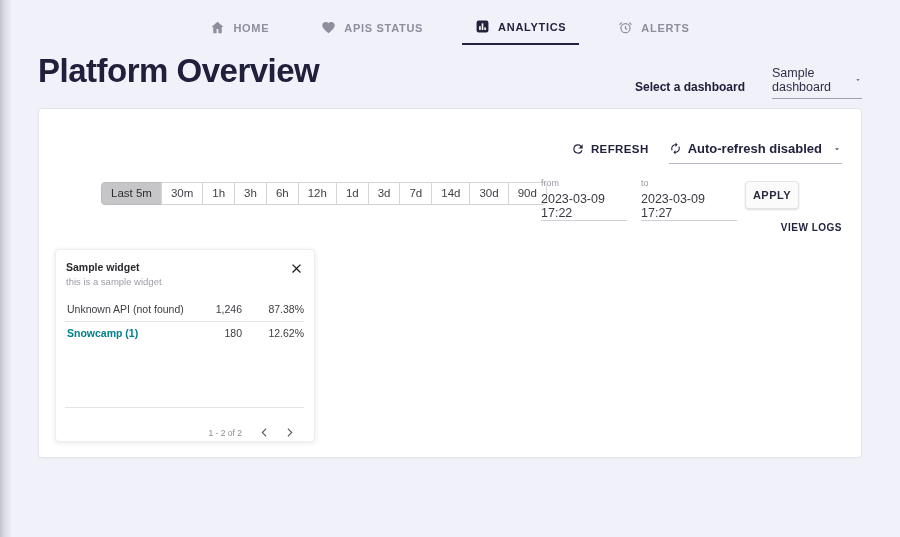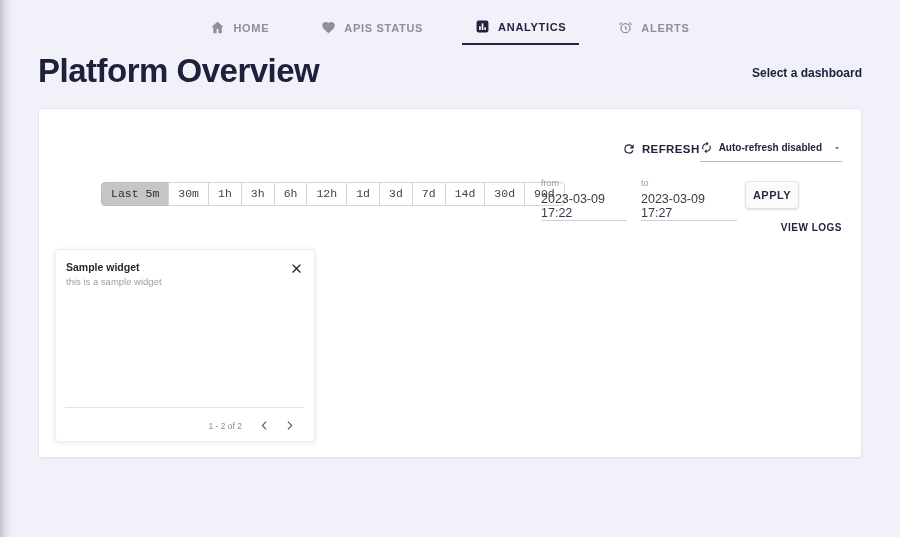--- a/index.html
+++ b/index.html
@@ -51,39 +51,39 @@
   .dash-select svg { width:10px; height:10px; fill:#55556a; }
 
   
   .main-card {
     position:absolute; left:38px; top:108px; width:824px; height:350px;
     background:#ffffff; border:1px solid #e4e4ed; border-radius:4px;
     box-shadow:0 1px 2px rgba(40,40,80,0.04);
   }
   .toolbar {
     position:absolute; top:32px; right:19px;
-    display:flex; align-items:flex-start; gap:0;
+    display:flex; align-items:flex-start; gap:20px;
   }
   .refresh-btn {
     display:flex; align-items:center; gap:6px;
     font-size:11.5px; font-weight:700; letter-spacing:0.4px; color:#23233f;
     background:none; border:none; cursor:pointer; font-family:inherit; padding-top:1px;
   }
   .refresh-btn svg { width:14px; height:14px; fill:#23233f; }
   .autorefresh-select {
     display:flex; align-items:center; gap:6px;
-    font-size:10px; font-weight:700; color:#23233f;
+    font-size:13px; font-weight:700; color:#23233f;
     border-bottom:1px solid #b9b9c4; padding-bottom:7px; cursor:pointer;
   }
   .autorefresh-select svg.ic { width:13px; height:13px; fill:#23233f; }
   .autorefresh-select svg.arrow { width:10px; height:10px; fill:#55556a; margin-left:4px; }
 
   .time-group { position:absolute; left:62px; top:73px; display:flex; }
   .time-btn {
-    font-family:Liberation Mono, monospace; font-size:11.5px; color:#3f3f46;
+    font-family:Liberation Sans, sans-serif; font-size:11.5px; color:#3f3f46;
     background:#ffffff; border:1px solid #d4d4d9;
     padding:4px 9px 5px; margin-left:-1px; cursor:pointer; white-space:nowrap;
   }
   .time-btn:first-child { margin-left:0; border-radius:4px 0 0 4px; background:#c6c6c8; border-color:#bbbbbe; color:#2d2d32; }
   .time-btn:last-child { border-radius:0 4px 4px 0; }
 
   .date-field { position:absolute; top:69px; }
   .date-field.from { left:502px; width:86px; }
   .date-field.to   { left:602px; width:96px; }
   .date-label { font-size:9px; color:#9c9ca6; margin-bottom:4px; }
@@ -121,21 +121,21 @@
   .thead, .trow { display:flex; align-items:center; }
   .thead { font-size:9.5px; color:#8b8b94; padding:2px 0 8px; border-bottom:1px solid #e3e3e8; }
   .trow { font-size:10.5px; color:#3c3c42; padding:5px 0 6px; }
   .trow.bordered { border-bottom:1px solid #e3e3e8; }
   .c-api { flex:1; padding-left:2px; text-align:left; }
   .c-hits { width:58px; text-align:right; }
   .c-pct { width:62px; text-align:right; }
   .c-api.link { color:#00808b; font-weight:700; cursor:pointer; }
 
   .w-divider { position:absolute; left:9px; right:10px; bottom:33px; border-top:1px solid #e3e3e8; }
-  .pagination { position:absolute; right:18px; bottom:9px; display:flex; align-items:center;text-align:center; }
+  .pagination { position:absolute; right:18px; bottom:2px; display:flex; align-items:center;text-align:center; }
   .pag-label { font-size:8.5px; color:#8b8b94; margin-right:16px; }
   .pag-btn { background:none; border:none; cursor:pointer; padding:0; width:13px; height:13px; }
   .pag-btn + .pag-btn { margin-left:12px; }
   .pag-btn svg { width:13px; height:13px; stroke:#55555c; stroke-width:2; fill:none; }
 </style>
 </head>
 <body>
 
 <div class="edge-shadow"></div>
 
@@ -169,20 +169,26 @@
       <path d="M18.4 4.6 21 6.8" stroke-linecap="round"></path>
     </svg>
     <span>ALERTS</span>
   </div>
 </nav>
 
 <h1 class="page-title">Platform Overview</h1>
 
 <div class="dash-select-row">
   <span class="dash-select-label">Select a dashboard</span>
+  <div class="dash-select">
+    <span>Sample dashboard</span>
+    <svg viewBox="0 0 24 24">
+        <path d="M7 10l5 5 5-5z"></path>
+      </svg>
+  </div>
 </div>
 
 <section class="main-card">
 
   <div class="toolbar">
     <button class="refresh-btn">
       <svg viewBox="0 0 24 24">
         <path d="M17.65 6.35A7.95 7.95 0 0 0 12 4a8 8 0 1 0 7.73 10h-2.08A6 6 0 1 1 12 6c1.66 0 3.14.69 4.22 1.78L13 11h7V4l-2.35 2.35z"></path>
       </svg>
       <span>REFRESH</span>
@@ -228,20 +234,32 @@
   <div class="widget">
     <div class="widget-title">Sample widget</div>
     <div class="widget-subtitle">this is a sample widget</div>
     <button class="widget-close">
       <svg viewBox="0 0 24 24">
         <path d="M19 6.41 17.59 5 12 10.59 6.41 5 5 6.41 10.59 12 5 17.59 6.41 19 12 13.41 17.59 19 19 17.59 13.41 12z"></path>
       </svg>
     </button>
 
     <div class="wtable">
+      <div>
+          <div class="trow bordered">
+            <span class="c-api">Unknown API (not found)</span>
+            <span class="c-hits">1,246</span>
+            <span class="c-pct">87.38%</span>
+          </div>
+          <div class="trow">
+            <span class="c-api link">Snowcamp (1)</span>
+            <span class="c-hits">180</span>
+            <span class="c-pct">12.62%</span>
+          </div>
+        </div>
     </div>
 
     <div class="w-divider"></div>
     <div class="pagination">
       <span class="pag-label">1 - 2 of 2</span>
       <button class="pag-btn">
         <svg viewBox="0 0 24 24">
             <path d="M15 5l-7 7 7 7"></path>
           </svg>
       </button>

